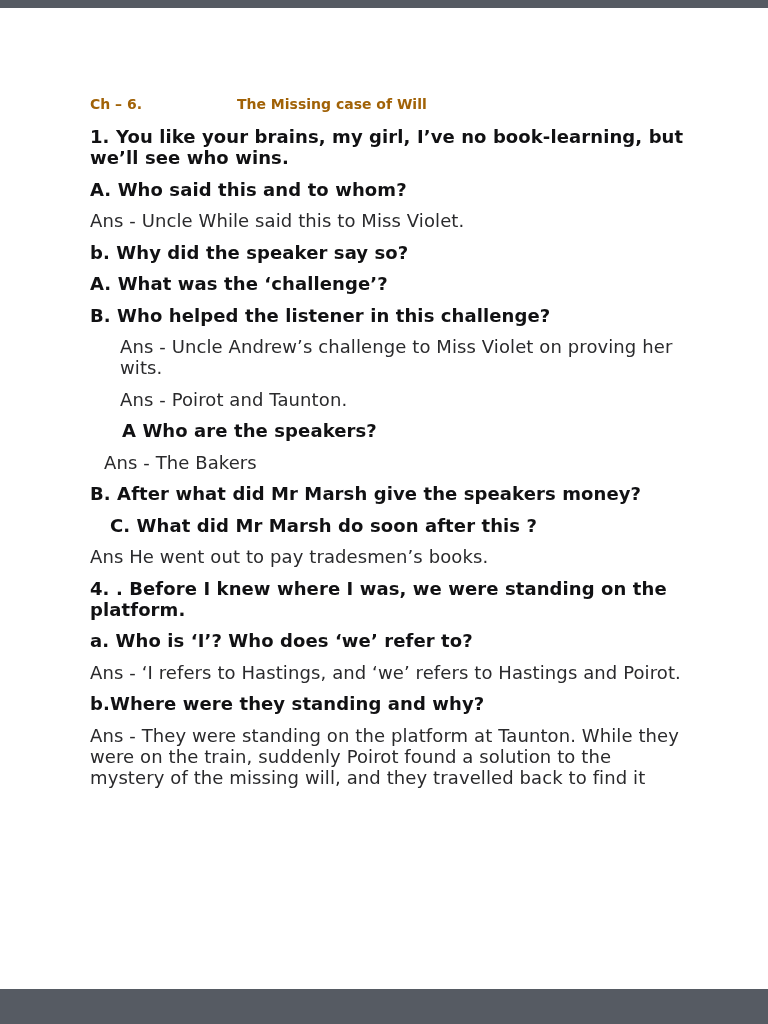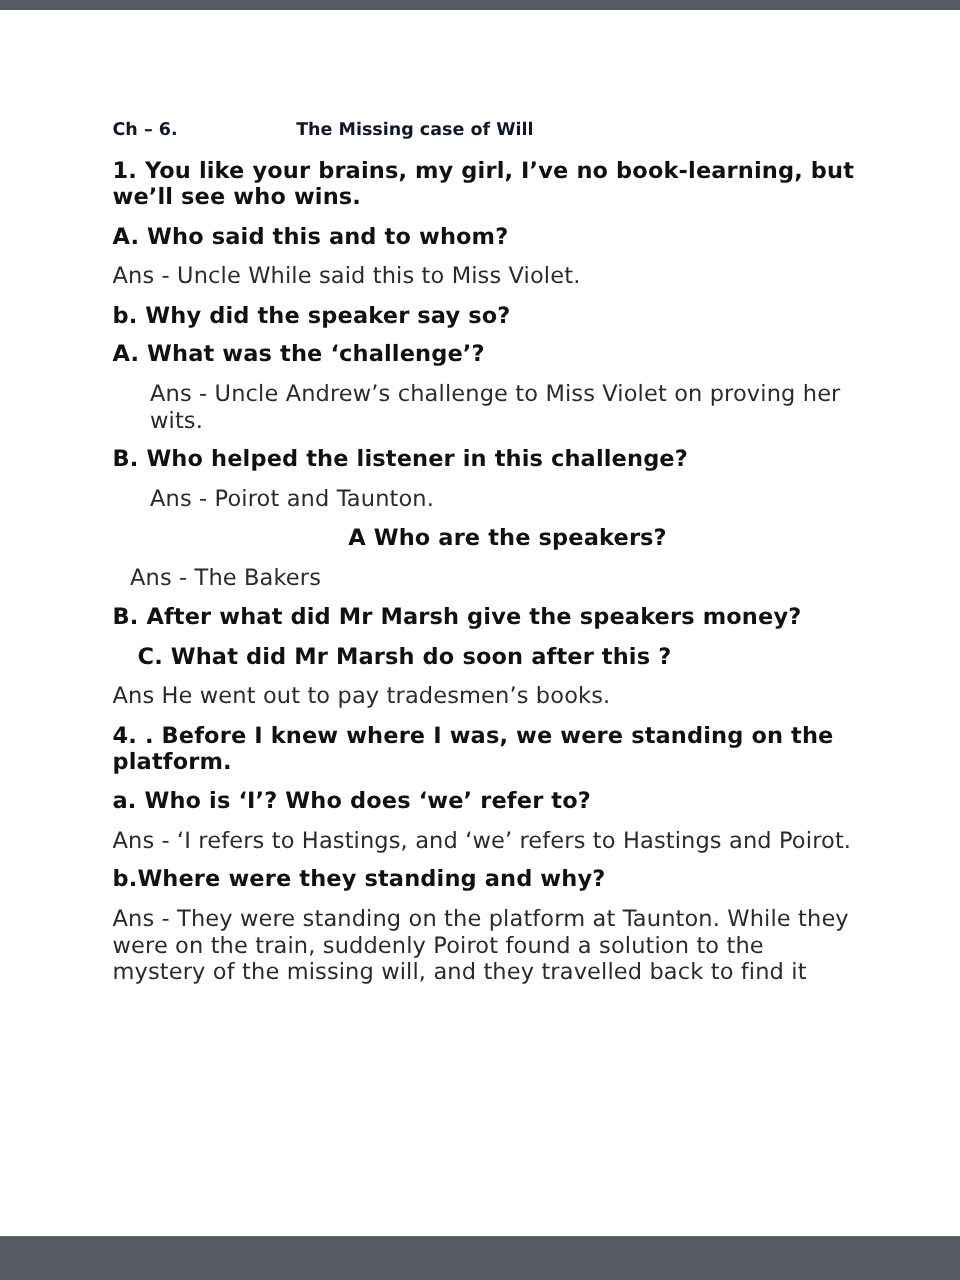--- a/index.html
+++ b/index.html
@@ -35,21 +35,21 @@
     position: absolute;
     bottom: 0; left: 0;
     width: 100%; height: 35px;
     background: #565b63;
   }
   .header-line {
     font-weight: bold;
     font-size: 14px;
     line-height: 21px;
     margin: 0 0 11px 0;
-    color: #0f172a;
+    color: #a16207;
   }
   .header-line .chapter-label { display: inline-block; }
   .header-line .page-title { display: inline-block; margin-left: 90px; }
   .block {
     font-size: 18px;
     line-height: 21px;
     margin: 0 0 10.5px 0;
     letter-spacing: 0.1px;
   }
   .block.q, .block.sub {
@@ -71,24 +71,24 @@
     <div class="header-line">
       <span class="chapter-label">Ch – 6.</span>
       <span class="page-title">The Missing case of Will</span>
     </div>
     <div id="blocks">
         <p class="block q">1. You like your brains, my girl, I’ve no book-learning, but we’ll see who wins.</p>
         <p class="block sub">A. Who said this and to whom?</p>
         <p class="block ans">Ans - Uncle While said this to Miss Violet.</p>
         <p class="block sub">b. Why did the speaker say so?</p>
         <p class="block sub">A. What was the ‘challenge’?</p>
+        <p class="block sub">B. Who helped the listener in this challenge?</p>
         <p class="block ans" style="margin-left: 30px;">Ans - Uncle Andrew’s challenge to Miss Violet on proving her wits.</p>
-        <p class="block sub">B. Who helped the listener in this challenge?</p>
         <p class="block ans" style="margin-left: 30px;">Ans - Poirot and Taunton.</p>
-        <p class="block sub" style="margin-left: 32px; text-align: center;">A  Who are the speakers?</p>
+        <p class="block sub" style="margin-left: 32px;">A  Who are the speakers?</p>
         <p class="block ans" style="margin-left: 14px;">Ans - The Bakers</p>
         <p class="block sub">B. After what did Mr Marsh give the speakers money?</p>
         <p class="block sub" style="margin-left: 20px;">C. What did Mr Marsh do soon after this ?</p>
         <p class="block ans">Ans  He went out to pay tradesmen’s books.</p>
         <p class="block q">4. . Before I knew where I was, we were standing on the platform.</p>
         <p class="block sub">a. Who is ‘I’? Who does ‘we’ refer to?</p>
         <p class="block ans">Ans - ‘I refers to Hastings, and ‘we’ refers to Hastings and Poirot.</p>
         <p class="block sub">b.Where were they standing and why?</p>
         <p class="block ans">Ans - They were standing on the platform at Taunton. While they were on the train, suddenly Poirot found a solution to the mystery of the missing will, and they travelled back to find it</p>
       </div>

